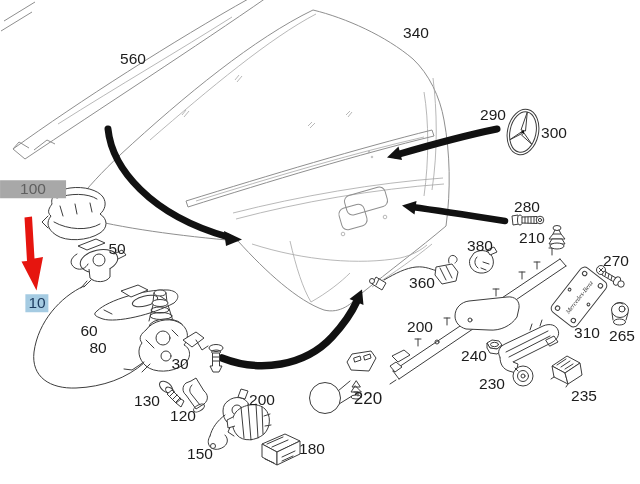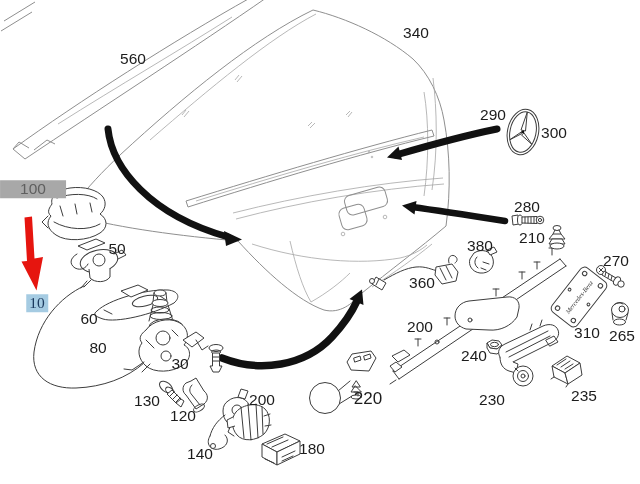--- a/index.html
+++ b/index.html
@@ -12,21 +12,21 @@
   .ln  {fill:none;stroke:var(--line_dark,#3d3d3d);stroke-width:1;stroke-linecap:round;stroke-linejoin:round;}
   .wf  {fill:#fff;stroke:var(--line_dark,#3d3d3d);stroke-width:1;stroke-linejoin:round;}
   .ab  {fill:none;stroke:var(--arrow_black,#111);stroke-linecap:round;}
   .blk {fill:var(--arrow_black,#111);}
   .redfill{fill:var(--highlight_arrow,#e6150f);}
   
   .plabel{position:absolute;transform:translate(-50%,-50%);font-size:15.5px;color:#1c1c1c;
     white-space:nowrap;line-height:1;}
   .plabel.small{font-size:17px;margin-left:43px;}
   .plabel.dim{background:var(--dimmed_bg,#a8a8a8);color:var(--dimmed_text,#5f5f5f);padding:1px 20px;}
-  .plabel.sel{background:var(--selected_bg,#a5cbe2);color:var(--selected_text,#1c3a5e);padding:1px 3px;font-family:Liberation Serif, serif;}
+  .plabel.sel{background:var(--selected_bg,#a5cbe2);color:var(--selected_text,#1c3a5e);padding:1px 3px;}
   .plate-text{font-family:"Liberation Serif",serif;font-style:italic;}
 </style>
 </head>
 <body>
 
 <div id="stage">
 <svg id="art" width="640" height="484" viewBox="0 0 640 484">
 
   <g>
     <path class="lt" d="M4,21 L35,2"></path>
@@ -321,28 +321,28 @@
   <div class="plabel" style="left:493px;top:115px">290</div>
   <div class="plabel" style="left:554px;top:133px">300</div>
   <div class="plabel" style="left:527px;top:207px">280</div>
   <div class="plabel" style="left:532px;top:238px">210</div>
   <div class="plabel" style="left:616px;top:261px">270</div>
   <div class="plabel" style="left:587px;top:333px">310</div>
   <div class="plabel" style="left:622px;top:336px">265</div>
   <div class="plabel dim" style="left:33px;top:189px">100</div>
   <div class="plabel sel" style="left:37px;top:303px">10</div>
   <div class="plabel" style="left:117px;top:249px">50</div>
-  <div class="plabel" style="left:89px;top:319px">60</div>
+  <div class="plabel" style="left:89px;top:331px">60</div>
   <div class="plabel" style="left:98px;top:348px">80</div>
   <div class="plabel" style="left:180px;top:364px">30</div>
   <div class="plabel" style="left:147px;top:401px">130</div>
   <div class="plabel" style="left:183px;top:416px">120</div>
-  <div class="plabel" style="left:200px;top:454px">140</div>
+  <div class="plabel" style="left:200px;top:454px">150</div>
   <div class="plabel" style="left:262px;top:400px">200</div>
   <div class="plabel" style="left:312px;top:449px">180</div>
   <div class="plabel small" style="left:325px;top:398px">220</div>
   <div class="plabel" style="left:420px;top:327px">200</div>
   <div class="plabel" style="left:422px;top:283px">360</div>
   <div class="plabel" style="left:480px;top:246px">380</div>
   <div class="plabel" style="left:474px;top:356px">240</div>
-  <div class="plabel" style="left:492px;top:400px">230</div>
+  <div class="plabel" style="left:492px;top:384px">230</div>
   <div class="plabel" style="left:584px;top:396px">235</div>
 </div>
 
 </body></html>

